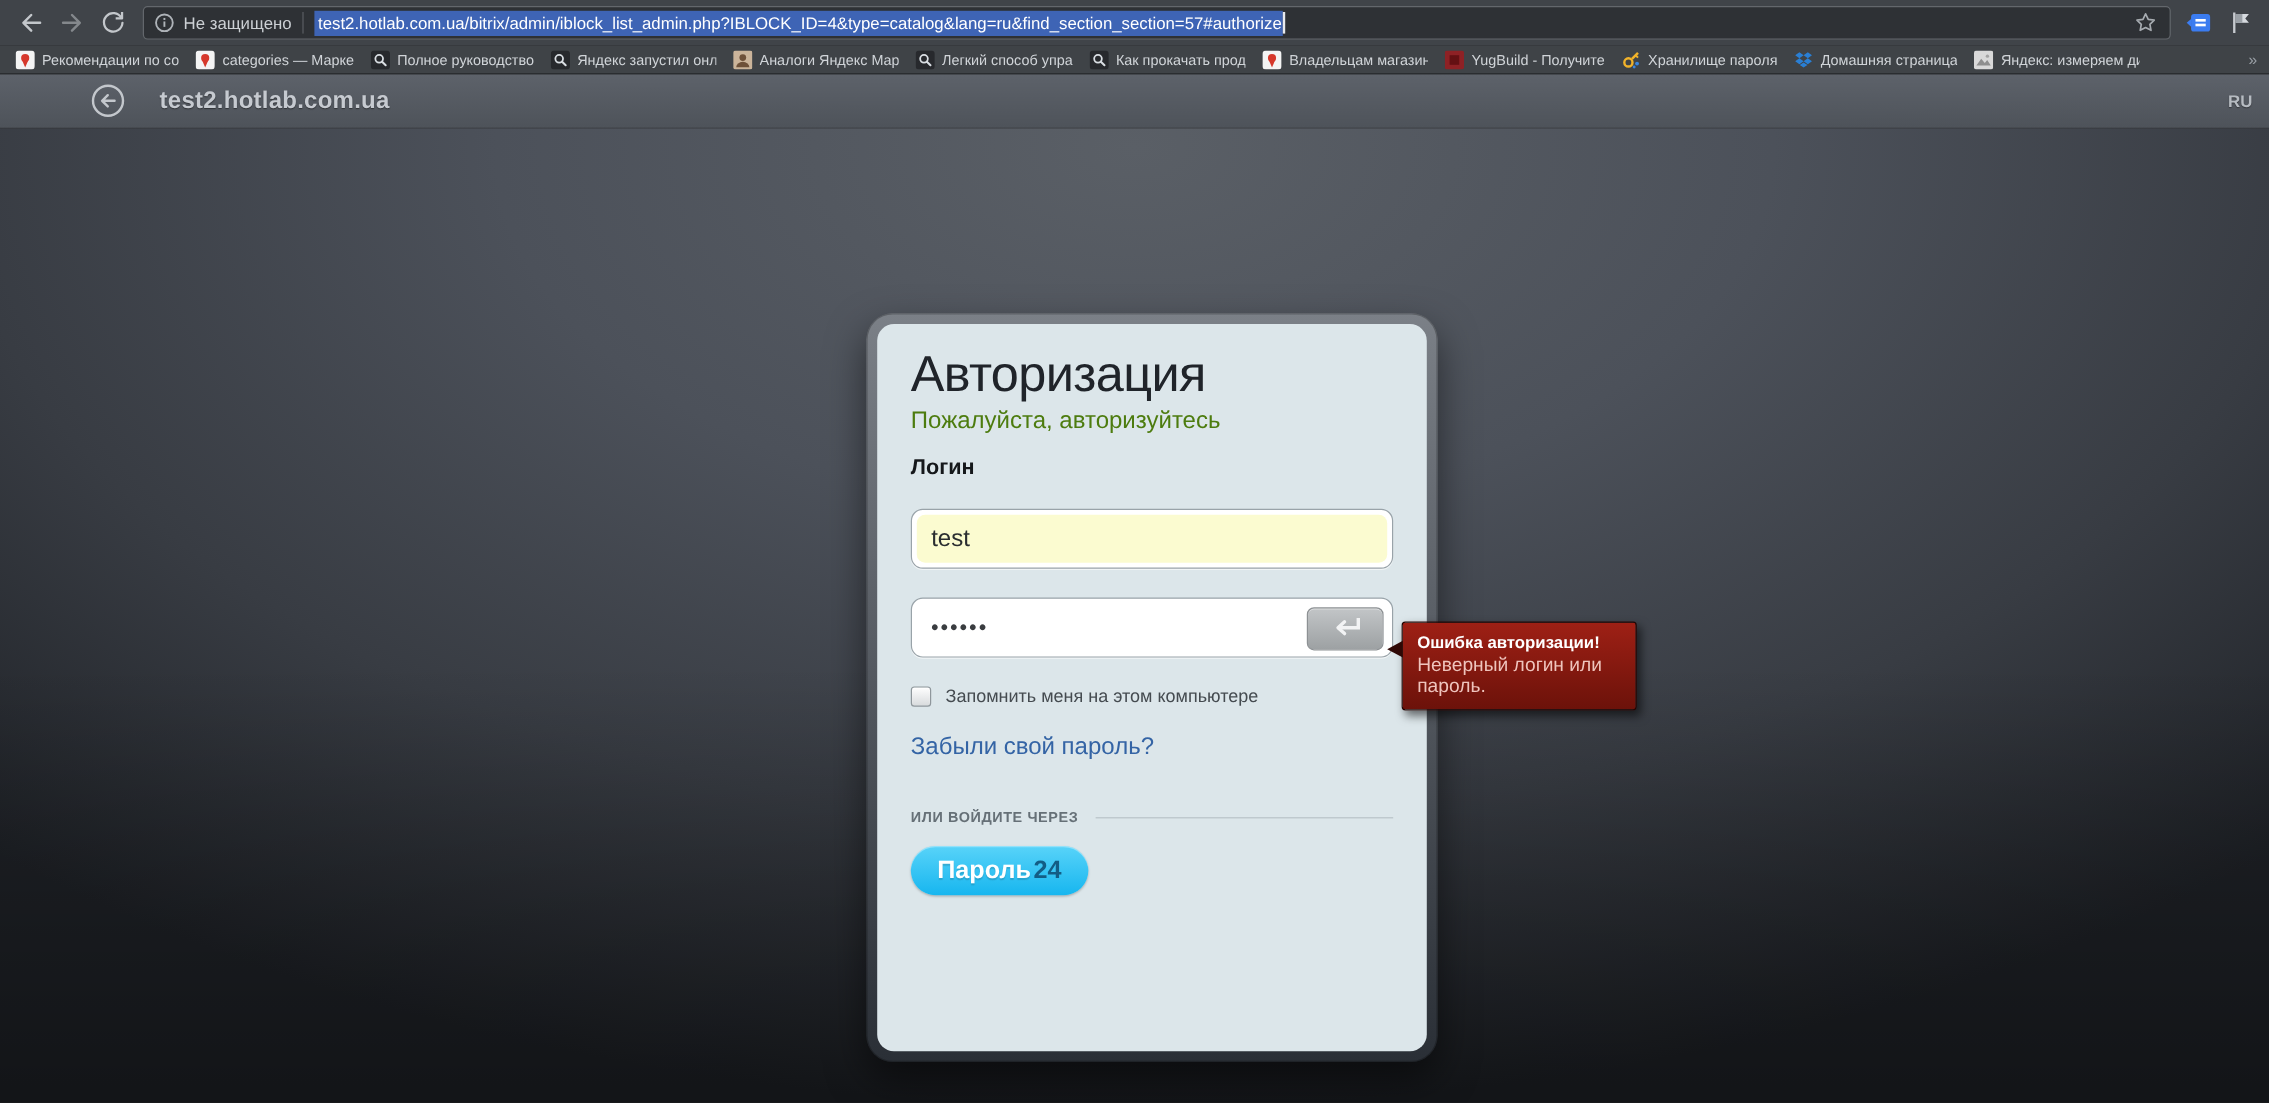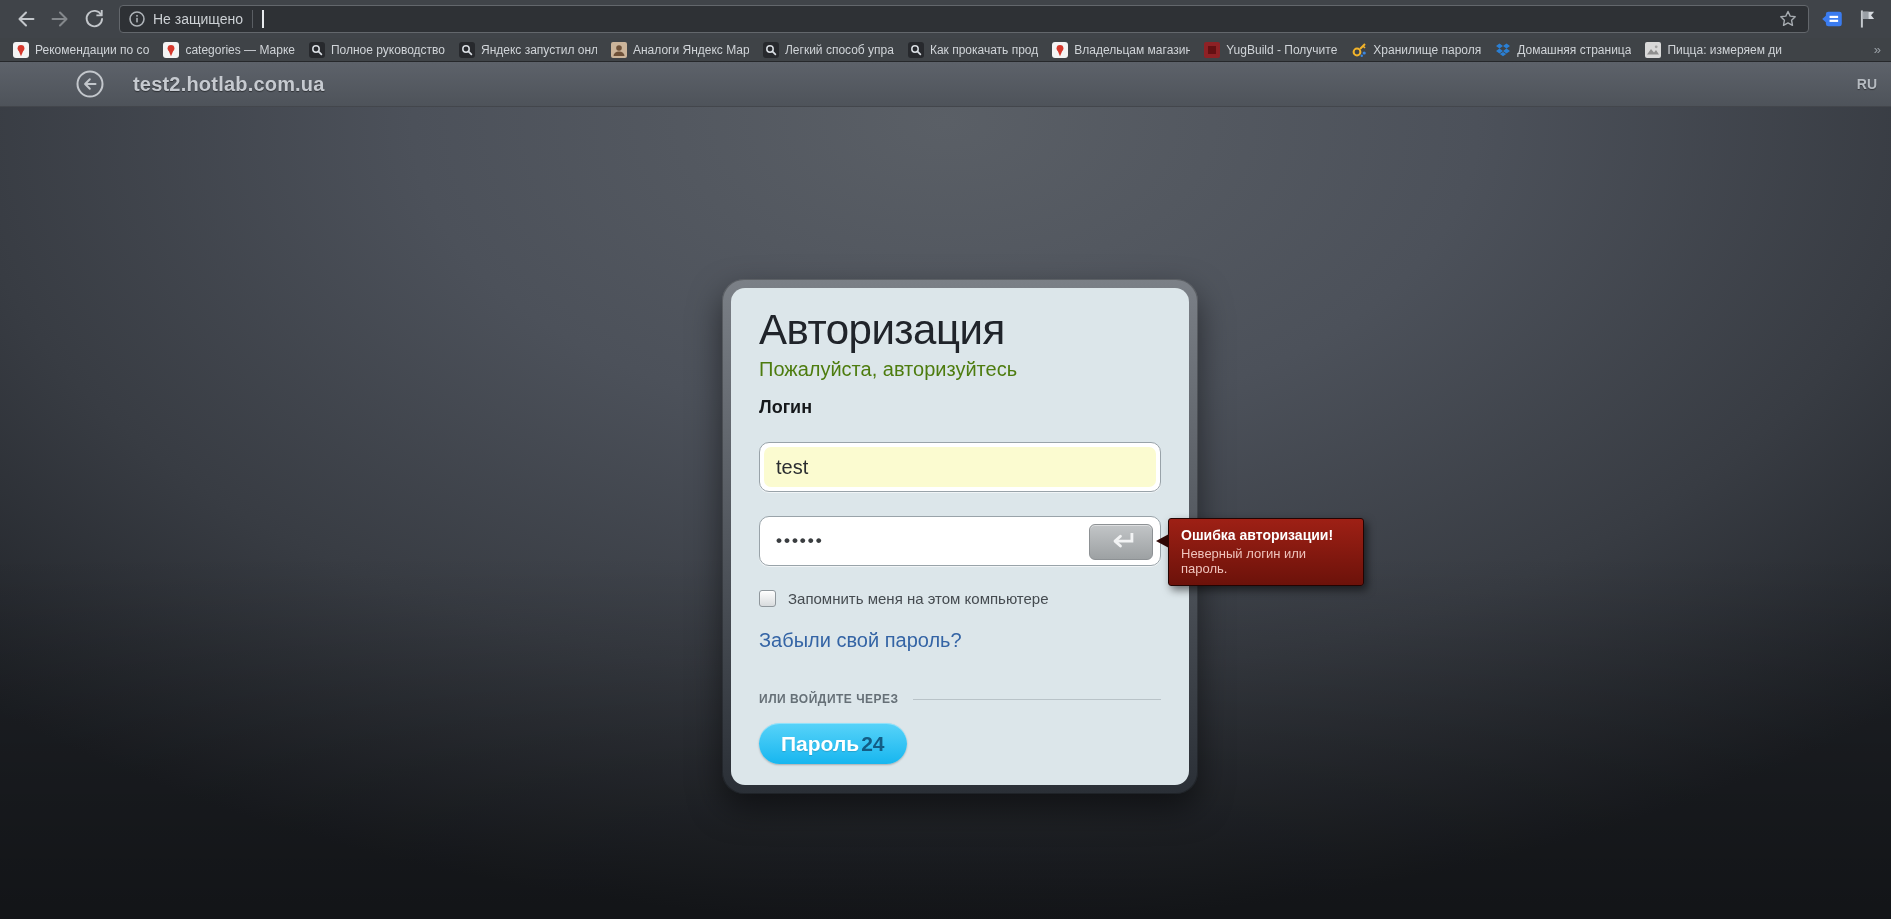--- a/index.html
+++ b/index.html
@@ -72,21 +72,21 @@
   
   .page-body {
     position:absolute; top:107px; left:0; width:100%; height:812px;
     background:
       linear-gradient(rgba(0,0,0,0) 55%, rgba(0,0,0,.38) 100%),
       radial-gradient(ellipse 1400px 800px at 50% 2%, #5a5f66 0%, #4c515a 38%, #383c43 70%, #1e2126 100%);
   }
 
   
   .auth-frame {
-    position:absolute; left:722px; top:172px; width:476px; height:515px;
+    position:absolute; left:722px; top:154px; width:476px; height:624px;
     border-radius:22px; padding:9px;
     background:linear-gradient(#7b8087, #2a2f36);
     box-shadow:0 14px 32px rgba(0,0,0,.5), inset 0 0 0 1px rgba(0,0,0,.25);
   }
   .auth-panel {
     width:100%; height:100%; border-radius:14px; background:#dce6ea;
     padding:19px 28px 20px 28px; position:relative;
   }
   .auth-title { font-size:42px; font-weight:400; color:#20242a; letter-spacing:-.5px; line-height:1.08; }
   .auth-subtitle { font-size:20px; color:#4d7c0f; margin-top:6px; }
@@ -139,21 +139,21 @@
     background:linear-gradient(#9e2015, #6c120a);
     border:1px solid #230402; border-radius:3px;
     padding:8px 10px 9px 12px;
     box-shadow:3px 4px 8px rgba(0,0,0,.55);
   }
   .error-tip::before {
     content:""; position:absolute; left:-13px; top:15px;
     border:7px solid transparent; border-right:13px solid #2f0805; border-left:0;
   }
   .error-title { color:#ffffff; font-size:14px; font-weight:bold; }
-  .error-msg { color:#efc4bd; font-size:13px; margin-top:3px; }
+  .error-msg { color:#efc4bd; font-size:16px; margin-top:3px; }
 </style>
 </head>
 <body>
 
 <div class="viewport">
 
   <div class="chrome-toolbar">
     <div class="nav-btn">
         <svg viewBox="0 0 28 28" width="26" height="26">
           <path d="M22 14H8M14 7l-7 7 7 7" fill="none" stroke="#c3c7cb" stroke-width="2.2" stroke-linecap="round" stroke-linejoin="round"></path>
@@ -171,20 +171,21 @@
         </svg>
       </div>
     <div class="omnibox">
       <span class="sec-icon"><svg viewBox="0 0 16 16" width="18" height="18">
             <circle cx="8" cy="8" r="6.2" fill="none" stroke="#aeb3b8" stroke-width="1.4"></circle>
             <rect x="7.3" y="7" width="1.4" height="4" fill="#aeb3b8"></rect>
             <rect x="7.3" y="4.4" width="1.4" height="1.5" fill="#aeb3b8"></rect>
           </svg></span>
       <span class="sec-label">Не защищено</span>
       <span class="omni-divider"></span>
+      <span class="url-selected">test2.hotlab.com.ua/bitrix/admin/iblock_list_admin.php?IBLOCK_ID=4&amp;type=catalog&amp;lang=ru&amp;find_section_section=57#authorize</span>
       <span class="caret"></span>
       <span class="omni-spacer"></span>
       <span class="star-btn">
           <svg viewBox="0 0 20 20" width="20" height="20">
             <path d="M10 2.5l2.2 4.6 5 .7-3.6 3.5.9 5-4.5-2.4-4.5 2.4.9-5L2.8 7.8l5-.7z" fill="none" stroke="#a6abb0" stroke-width="1.4" stroke-linejoin="round"></path>
           </svg>
         </span>
     </div>
     <div class="ext-area">
       <div class="ext-btn">
@@ -317,21 +318,21 @@
           <span class="bm-label">Домашняя страница</span>
         </div>
         <div class="bm-item">
           <span class="bm-icon">
             <svg viewBox="0 0 16 16" width="16" height="16">
               <rect width="16" height="16" rx="2" fill="#d9d9d9"></rect>
               <path d="M2 12.5L6 7l3 3.4L11 8l3 4.5z" fill="#8f8f8f"></path>
               <circle cx="11.2" cy="4.8" r="1.4" fill="#a3a3a3"></circle>
             </svg>
           </span>
-          <span class="bm-label">Пицца: измеряем ди</span>
+          <span class="bm-label">Яндекс: измеряем ди</span>
         </div>
       </div>
     <span class="bm-overflow">»</span>
   </div>
 
   <div class="site-header">
     <span class="back-circle"><svg viewBox="0 0 30 30" width="30" height="30">
           <circle cx="15" cy="15" r="12.5" fill="none" stroke="#c3c7cc" stroke-width="2"></circle>
           <path d="M20.5 15h-9.5M14.8 10.3L10.1 15l4.7 4.7" fill="none" stroke="#c3c7cc" stroke-width="2" stroke-linecap="round" stroke-linejoin="round"></path>
         </svg></span>

